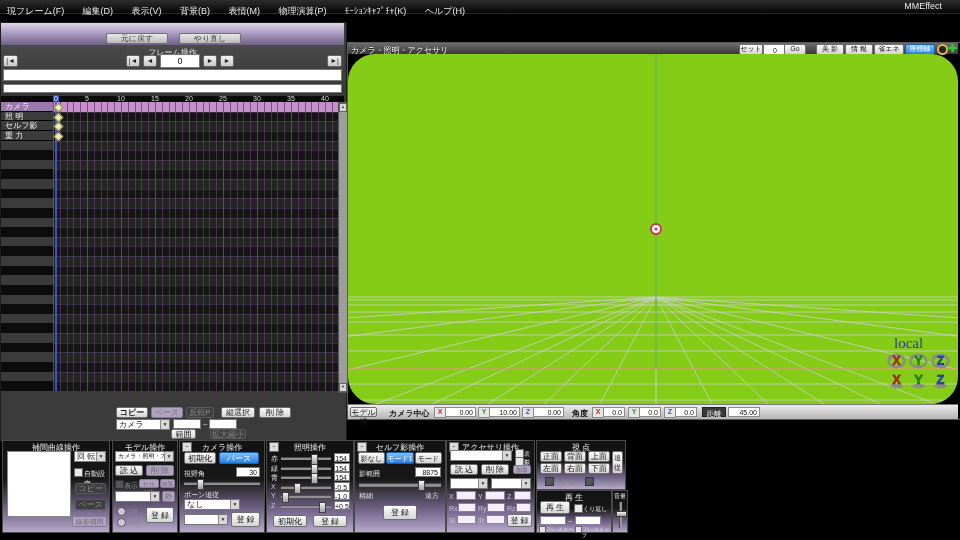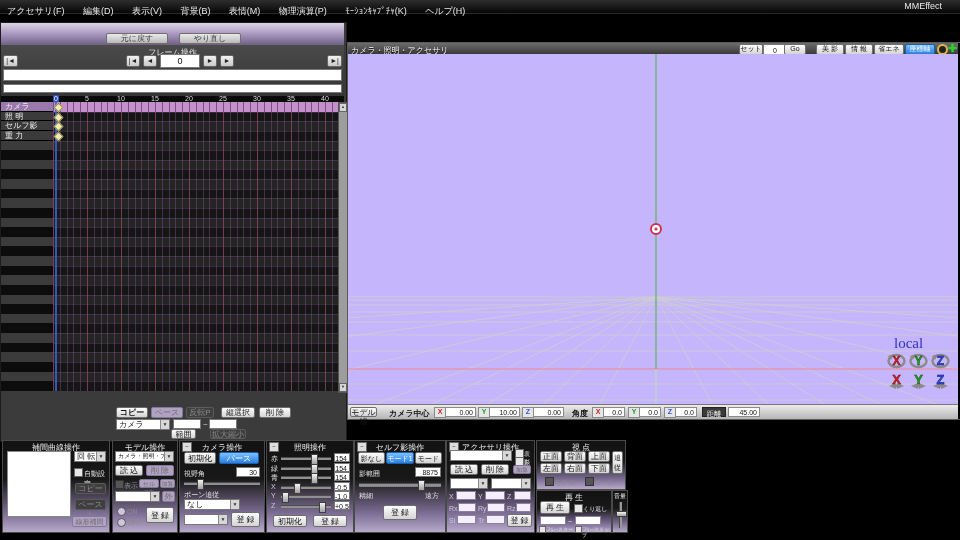--- a/index.html
+++ b/index.html
@@ -47,21 +47,21 @@
   .btnB{background:linear-gradient(#7cc0ff,#2a7fe0);border:1px solid #1c5faa;border-radius:2px;color:#fff;text-align:center;}
   .dd{background:#fff;border:1px solid #777;color:#111;overflow:hidden;white-space:nowrap;padding:1px 9px 0 2px;}
   .dd .arr{position:absolute;right:0;top:0;bottom:0;width:8px;background:#d7d7d7;border-left:1px solid #888;color:#333;font-size:5px;text-align:center;line-height:9px;}
   
   #viewport{position:absolute;left:347px;top:42px;width:612px;height:376px;border:1px solid #5a5a5a;}
   #vtitle{position:absolute;left:0;top:0;width:610px;height:11px;background:linear-gradient(#6d6d6d,#3a3a3a);}
   #vtitle .t{position:absolute;left:3px;top:2px;color:#fff;font-size:8px;text-shadow:0 1px 1px #000;}
   .vtb{position:absolute;top:1px;height:9px;font-size:7px;line-height:8px;}
   #mag{position:absolute;width:7px;height:7px;border:2px solid #e2b64e;border-radius:50%;background:#222;}
   #plus{position:absolute;color:#2ecc2e;font-size:11px;font-weight:bold;top:-1px;}
-  #vcanvas{position:absolute;left:0;top:11px;width:610px;height:350px;background:#c4b5fd;overflow:hidden;}
+  #vcanvas{position:absolute;left:0;top:11px;width:610px;height:350px;background:#84cc16;overflow:hidden;border-radius:27px;}
   #localtxt{position:absolute;left:546px;top:281px;color:#3333bb;font-family:"Liberation Serif",serif;font-size:15px;}
   .axico{position:absolute;width:21px;height:19px;}
   #vstatus{position:absolute;left:0;top:361px;width:610px;height:14px;background:linear-gradient(#ececec,#b5b5b5);border-top:1px solid #777;}
   #vstatus .lab{position:absolute;top:3px;color:#111;font-size:8px;font-weight:bold;}
   .axlab{position:absolute;top:2px;width:10px;height:9px;background:#e6e6e6;border:1px solid #8a8a8a;text-align:center;font-size:7px;font-weight:bold;line-height:8px;}
   .numf{position:absolute;top:2px;height:10px;background:#fff;border:1px solid #8a8a8a;color:#111;font-size:7px;text-align:right;padding:1px 2px 0 0;box-sizing:border-box;}
   #distlab{position:absolute;top:2px;height:10px;background:#3a3a3a;border:1px solid #222;color:#fff;font-size:7px;text-align:center;padding-top:1px;box-sizing:border-box;}
   
   .bp{position:absolute;border:1px solid #4a4a4a;background:linear-gradient(180deg,#121212 0%,#181818 42%,#7e6f96 80%,#b6a9c8 100%);}
   .bp .title{position:absolute;left:0;top:1px;width:100%;text-align:center;color:#f0f0f0;font-size:8px;}
@@ -77,21 +77,21 @@
   .plab.pp{color:#cfc4e0;}
   .valf{position:absolute;background:#fff;border:1px solid #777;color:#111;font-size:7px;text-align:right;padding:1px 2px 0 0;box-sizing:border-box;}
   .inpf{position:absolute;background:#f4effa;border:1px solid #8a7fa0;height:9px;box-sizing:border-box;}
   .vsl{position:absolute;width:2px;background:#999;border-left:1px solid #444;}
   .vth{position:absolute;width:9px;height:4px;background:linear-gradient(#f2f2f2,#a5a5a5);border:1px solid #3c3c3c;}
 </style>
 </head>
 <body>
 
 <div id="menubar">
-  <span class="mitem">アクセサリ(F)</span>
+  <span class="mitem">現フレーム(F)</span>
   <span class="mitem">編集(D)</span>
   <span class="mitem">表示(V)</span>
   <span class="mitem">背景(B)</span>
   <span class="mitem">表情(M)</span>
   <span class="mitem">物理演算(P)</span>
   <span class="mitem">ﾓｰｼｮﾝｷｬﾌﾟﾁｬ(K)</span>
   <span class="mitem">ヘルプ(H)</span>
   <span id="mme">MMEffect</span>
 </div>
 

